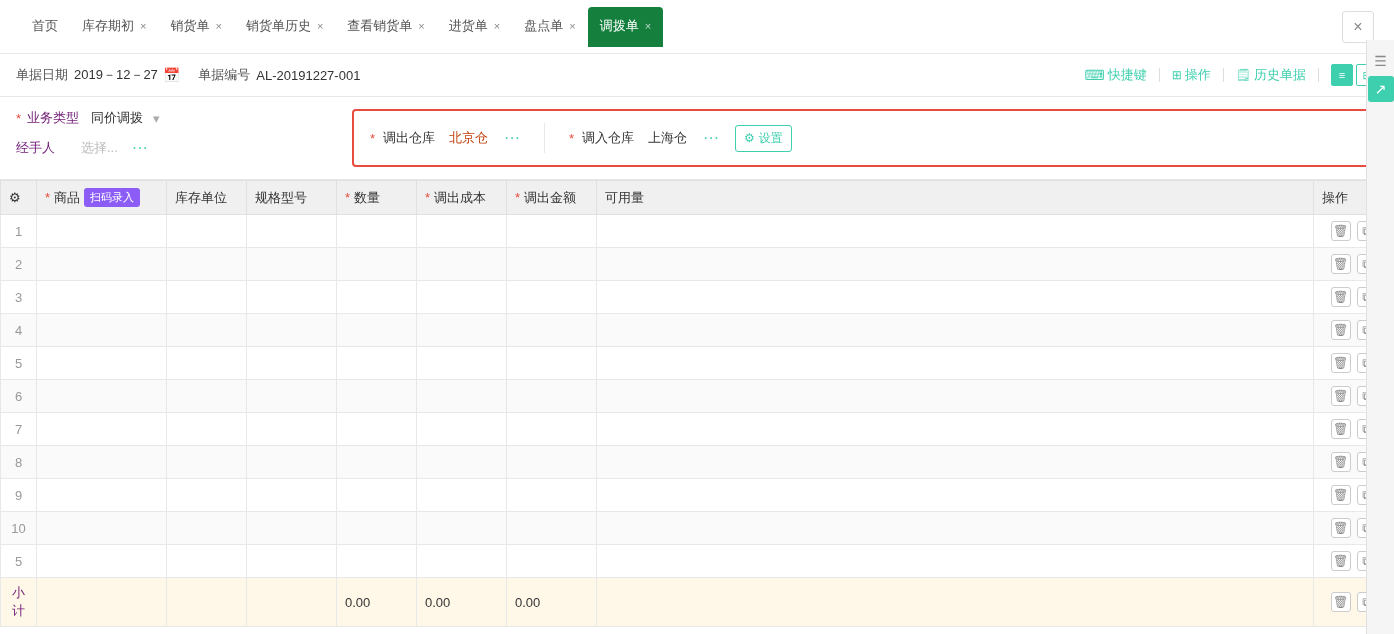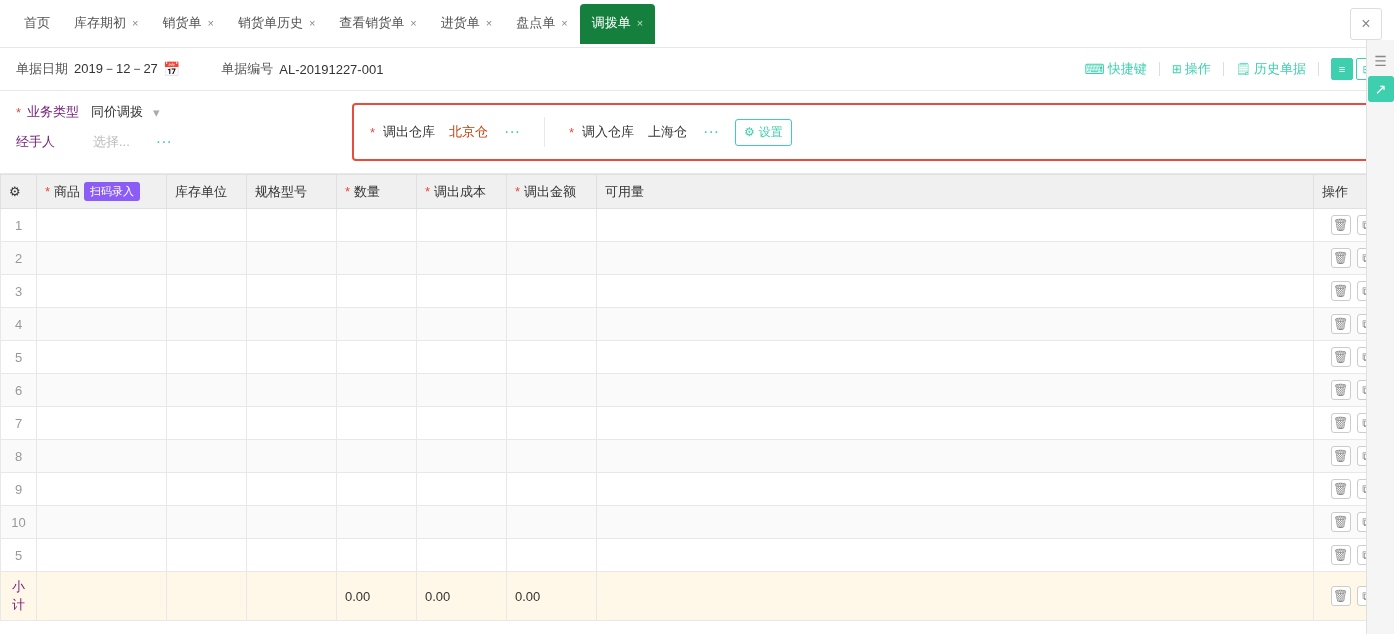--- a/index.html
+++ b/index.html
@@ -3,22 +3,22 @@
   <meta charset="utf-8">
   <style>
     * { box-sizing: border-box; margin: 0; padding: 0; }
     body { font-family: "Microsoft YaHei", "PingFang SC", sans-serif; font-size: 13px; color: #333; background: #fff; overflow: hidden; }
 
     
     .tab-bar {
       display: flex; align-items: center;
       border-bottom: 1px solid #e8e8e8;
       background: #fff;
-      padding: 0 12px;
-      height: 48px;
+      padding: 0 20px;
+      height: 54px;
     }
     .tab-item {
       display: flex; align-items: center;
       padding: 0 12px;
       height: 40px;
       cursor: pointer;
       color: #555;
       white-space: nowrap;
       border-bottom: 2px solid transparent;
       font-size: 13px;
@@ -52,21 +52,21 @@
       height: calc(100vh - 40px);
       background: #f5f5f5;
     }
 
     
     .header-row {
       display: flex; align-items: center;
       padding: 10px 16px;
       background: #fff;
       border-bottom: 1px solid #e8e8e8;
-      gap: 40px;
+      gap: 17px;
     }
     .header-field {
       display: flex; align-items: center; gap: 6px; font-size: 13px;
     }
     .header-field label { color: #555; }
     .header-right {
       margin-left: auto;
       display: flex; align-items: center; gap: 12px;
       color: #3ecfae; font-size: 13px;
     }
@@ -121,21 +121,21 @@
       margin-left: auto;
       display: flex; align-items: center; gap: 4px;
       color: #3ecfae;
       cursor: pointer;
       border: 1px solid #3ecfae;
       border-radius: 3px;
       padding: 4px 8px;
       font-size: 12px;
     }
     .agent-row {
-      display: flex; align-items: center; gap: 18px;
+      display: flex; align-items: center; gap: 6px;
     }
     .agent-placeholder { color: #bbb; }
 
     
     .table-area {
       flex: 1;
       overflow: auto;
       background: #fff;
     }
     table {

